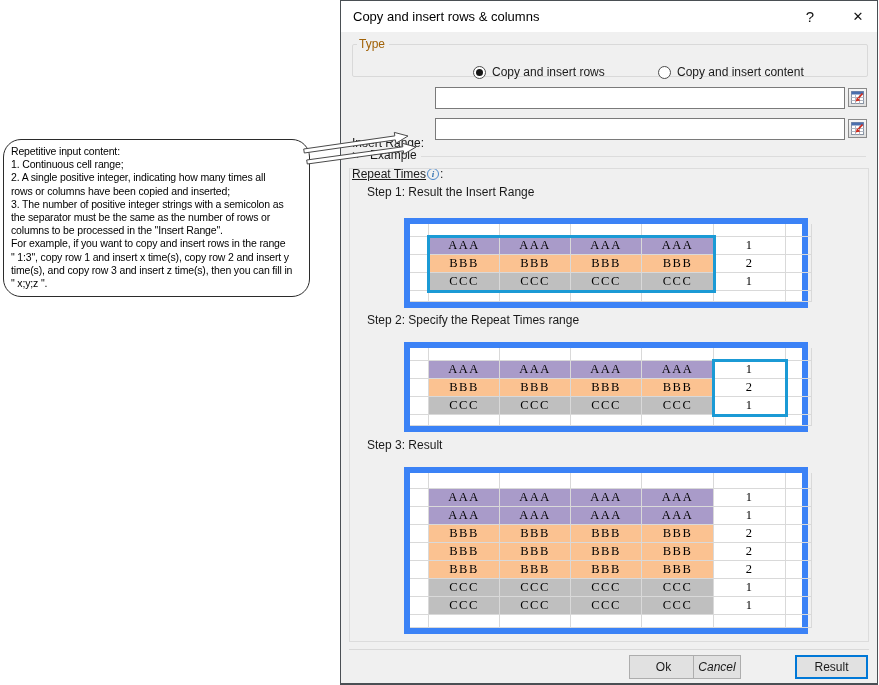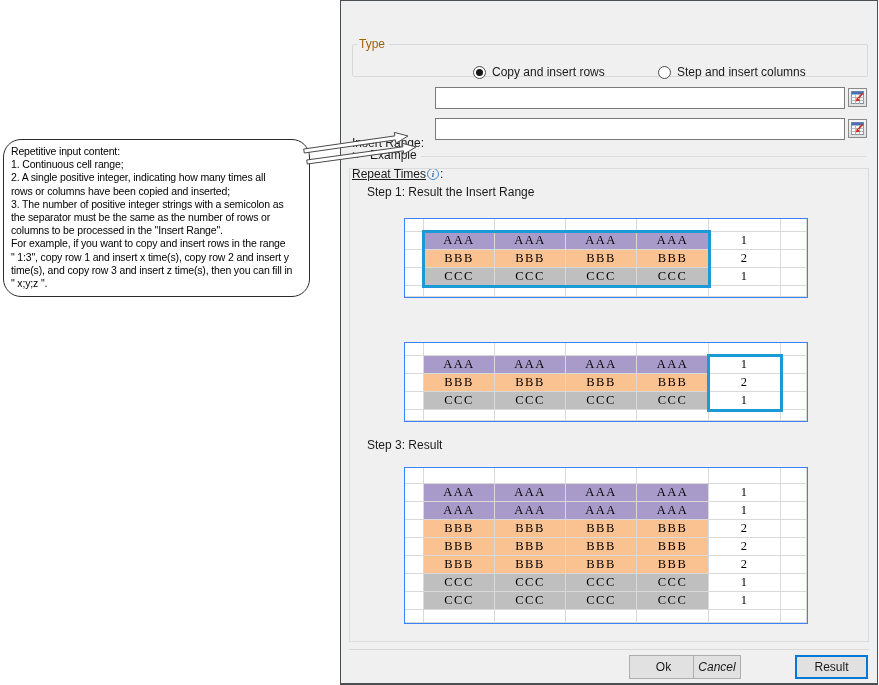--- a/index.html
+++ b/index.html
@@ -71,21 +71,21 @@
   }
 
   
   .example-toggle { position:absolute; left:11px; top:146px; height:15px; display:flex; align-items:center; gap:7px; cursor:default; }
   .example-label { font-size:12px; }
   .example-rule { position:absolute; left:80px; right:11px; top:155px; height:1px; background:#dcdcdc; }
   .example-box { position:absolute; left:8px; top:167px; width:520px; height:474px; border:1px solid #dcdcdc; }
   .step-title { position:absolute; font-size:12px; }
   .t1 { left:26px; top:184px; } .t2 { left:26px; top:312px; } .t3 { left:26px; top:437px; }
 
-  .sheet-wrap { position:absolute; border:1px solid #3b82f6; background:#fff; width:404px; }
+  .sheet-wrap { position:absolute; border:6px solid #3b82f6; background:#fff; width:404px; }
   .s1 { left:63px; top:217px; } .s2 { left:63px; top:341px; } .s3 { left:63px; top:466px; }
   .sheet { display:grid; background:#fff; }
   .sheet .cell {
     border-right:1px solid #d9d9d9; border-bottom:1px solid #d9d9d9;
     overflow:hidden; text-align:center;
     font-family:"Liberation Serif", serif; font-size:12.5px; letter-spacing:1.5px;
     line-height:17px; color:#000;
   }
   .sel { position:absolute; border:3px solid #1b9ad5; pointer-events:none; }
 
@@ -118,30 +118,35 @@
 time(s), and copy row 3 and insert z time(s), then you can fill in
 " x;y;z ".</div>
   </div>
   <svg class="callout-arrows" width="126" height="54">
     <polygon points="7.3,48 103.4,34.8 103.8,38.2 116,31 102.4,27.3 102.8,30.8 6.7,44" fill="#ffffff" stroke="#4a4a4a" stroke-width="1"></polygon>
     <polygon points="4.3,37 95.4,23.9 95.9,27.3 108,20 94.3,16.4 94.8,19.9 3.7,33" fill="#ffffff" stroke="#4a4a4a" stroke-width="1"></polygon>
   </svg>
 
   <div class="dialog">
 
+    <div class="titlebar">
+      <span class="title">Copy and insert rows &amp; columns</span>
+      <span class="cap-btn help-btn">?</span>
+      <span class="cap-btn close-btn">✕</span>
+    </div>
 
     <fieldset class="group">
       <legend>Type</legend>
       <label class="radio" style="left:85px; top:14px;padding-left:35px;">
         <span class="rb on"></span>
         <span>Copy and insert rows</span>
       </label>
       <label class="radio" style="left:305px; top:14px;">
         <span class="rb"></span>
-        <span>Step and insert columns</span>
+        <span>Copy and insert content</span>
       </label>
     </fieldset>
 
     <span class="field-label" style="left:11px; top:91px;">Insert Range:</span>
     <input class="txt" style="top: 86px;" value="">
     <button class="picker-btn" style="top:87px;">
       <svg width="13" height="13">
         <rect x="0.5" y="0.5" width="12" height="12" fill="#ffffff" stroke="#8a95a5"></rect>
         <rect x="0.5" y="0.5" width="12" height="3" fill="#4a6fae"></rect>
         <line x1="0.5" y1="6.5" x2="12.5" y2="6.5" stroke="#b0b8c4"></line>
@@ -213,20 +218,21 @@
           <div class="cell"></div>
           <div class="cell"></div>
           <div class="cell"></div>
           <div class="cell"></div>
           <div class="cell"></div>
           <div class="cell"></div>
         </div>
         <div class="sel" style="border-color: rgb(27, 154, 213); top: 11px; height: 58px; left: 17px; width: 289px;"></div>
       </div>
 
+    <span class="step-title t2">Step 2: Specify the Repeat Times range</span>
     <div class="sheet-wrap s2">
         <div class="sheet" style="grid-template-columns: 19px 71px 71px 71px 72px 72px 26px; grid-template-rows: 13px 18px 18px 18px 11px;">
           <div class="cell"></div>
           <div class="cell"></div>
           <div class="cell"></div>
           <div class="cell"></div>
           <div class="cell"></div>
           <div class="cell"></div>
           <div class="cell"></div>
           <div class="cell"></div>

